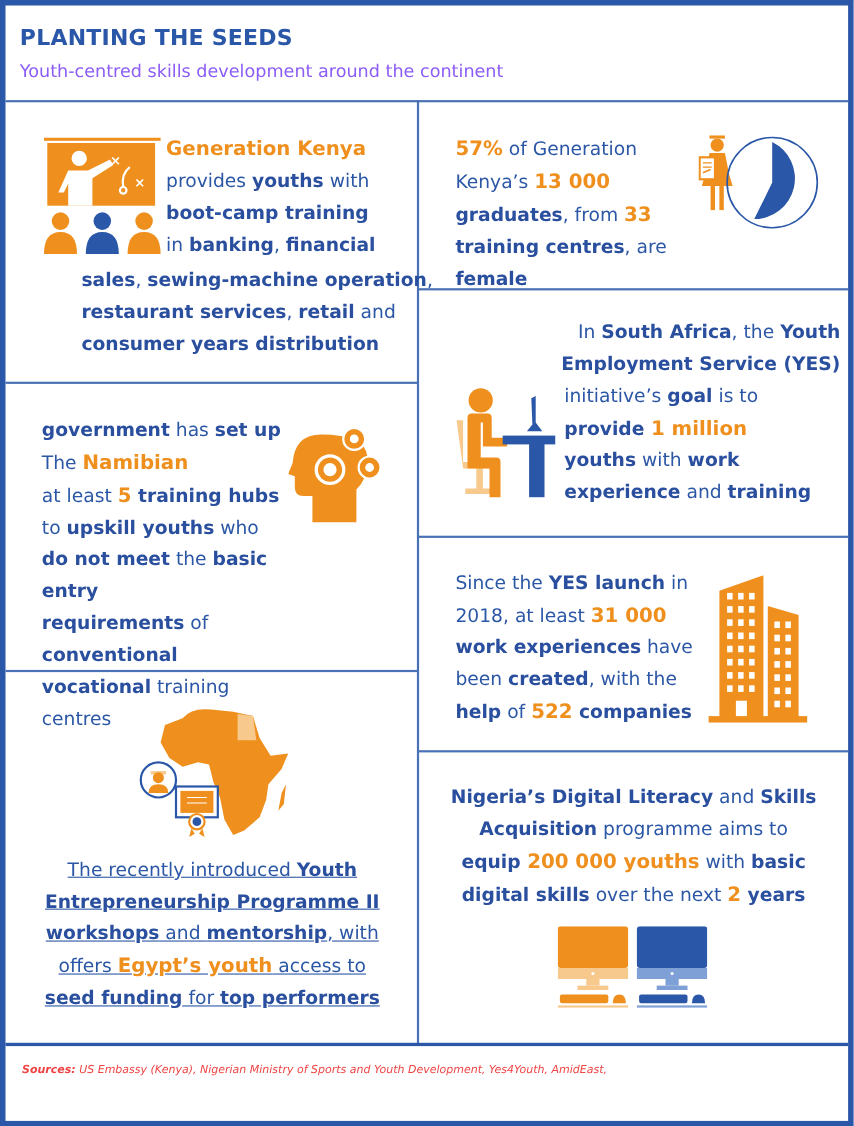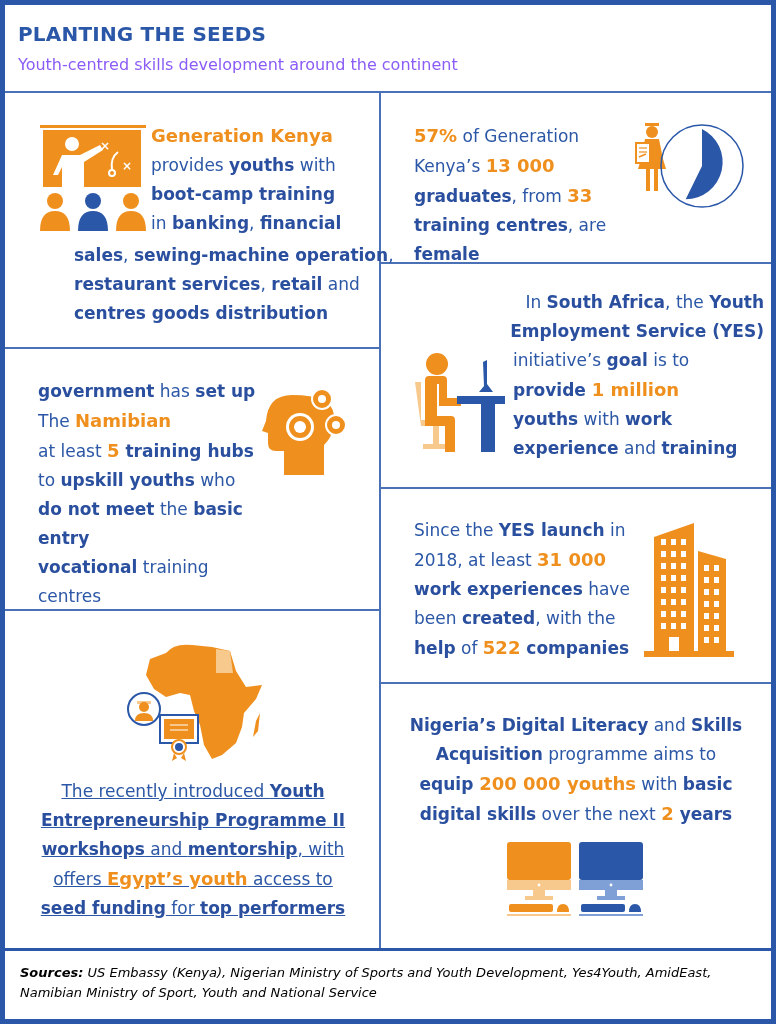--- a/index.html
+++ b/index.html
@@ -10,21 +10,21 @@
   .header { position: absolute; left: 5px; top: 5px; width: 766px; height: 86px; }
   .title { position: absolute; left: 13px; top: 17px; font-weight: bold; font-size: 20px; color: #2a57a8; letter-spacing: 0.2px; }
   .subtitle { position: absolute; left: 13px; top: 50px; font-size: 16px; color: #8b5cf6; }
   .hline { position: absolute; background: #4a70b5; height: 2px; }
   .vline { position: absolute; background: #4a70b5; width: 2px; }
   .cell { position: absolute; }
   .txt { position: absolute; font-size: 17px; line-height: 29px; color: #2b57a6; }
   .txt b { font-weight: bold; color: #2a4f9e; }
   .txt .o { color: #ef8f1d; font-weight: bold; }
   .center { text-align: center; }
-  .footer { position: absolute; left: 20px; top: 963px; font-size: 13px; line-height: 20px; font-style: italic; color: #000000; width: 740px; }
+  .footer { position: absolute; left: 20px; top: 963px; font-size: 10px; line-height: 20px; font-style: italic; color: #ef4444; width: 740px; }
   .footer b { font-style: italic; font-weight: bold; }
   svg { position: absolute; display: block; }
 </style>
 </head>
 <body>
 
 <div class="frame"></div>
 
 <div class="header">
   <div class="title">PLANTING THE SEEDS</div>
@@ -59,21 +59,21 @@
   </svg>
   <div class="txt" style="left:146px; top:28px; width:215px;">
     <div><span class="o" style="font-size:18px">Generation Kenya</span></div>
     <div><span>provides </span><b>youths</b><span> with</span></div>
     <div><b>boot-camp training</b></div>
     <div><span>in </span><b>banking</b><span>, </span><b>financial</b></div>
   </div>
   <div class="txt" style="left:33px; top:148px; width:340px;margin-left:36px;">
     <div><b>sales</b><span>, </span><b>sewing-machine operation</b><span>,</span></div>
     <div><b>restaurant services</b><span>, </span><b>retail</b><span> and</span></div>
-    <div><b>centres goods distribution</b></div>
+    <div><b>consumer years distribution</b></div>
   </div>
 </div>
 
 <div class="cell" style="left:381px; top:93px; width:390px; height:169px;">
   <div class="txt" style="left:33px; top:28px; width:240px;">
     <div><span class="o" style="font-size:18px">57%</span><span> of Generation</span></div>
     <div><span>Kenya’s </span><span class="o" style="font-size:18px">13 000</span></div>
     <div><b>graduates</b><span>, from </span><span class="o" style="font-size:18px">33</span></div>
     <div><b>training centres</b><span>, are </span><b>female</b></div>
   </div>
@@ -115,20 +115,21 @@
   </div>
 </div>
 
 <div class="cell" style="left:5px; top:349px; width:374px; height:260px;">
   <div class="txt" style="left:33px; top:28px; width:235px;">
     <div><b>government</b><span> has </span><b>set up</b></div>
     <div><span>The </span><span class="o" style="font-size:18px">Namibian</span></div>
     <div><span>at least </span><span class="o" style="font-size:18px">5</span><b> training hubs</b></div>
     <div><span>to </span><b>upskill youths</b><span> who</span></div>
     <div><b>do not meet</b><span> the </span><b>basic entry</b></div>
+    <div><b>requirements</b><span> of </span><b>conventional</b></div>
     <div><b>vocational</b><span> training centres</span></div>
   </div>
   <svg width="86" height="90" viewBox="0 0 86 90" style="left:257px; top:36px;">
     <path d="M30 10 q-24 0 -26 26 l-4 10 l6 2 v10 q0 8 8 8 h8 v24 h40 v-30 q12 -12 10 -30 q-2 -20 -42 -20 z" fill="#ef8f1d"></path>
     <g fill="#fff">
       <circle cx="38" cy="42" r="14"></circle>
     </g>
     <circle cx="38" cy="42" r="11" fill="#ef8f1d"></circle>
     <circle cx="38" cy="42" r="6" fill="#fff"></circle>
     <circle cx="60" cy="14" r="10" fill="#ef8f1d" stroke="#fff" stroke-width="2"></circle>
@@ -242,14 +243,13 @@
     <rect x="98" y="48" width="12" height="6" fill="#7fa0d6"></rect>
     <rect x="90" y="54" width="28" height="4" fill="#7fa0d6"></rect>
     <rect x="74" y="62" width="44" height="8" rx="2" fill="#2a57a8"></rect>
     <path d="M122 70 q0 -8 6 -8 q6 0 6 8 z" fill="#2a57a8"></path>
     <rect x="72" y="72" width="64" height="2" fill="#7fa0d6"></rect>
   </svg>
 </div>
 
 <div class="footer">
   <div><b>Sources:</b><span> US Embassy (Kenya), Nigerian Ministry of Sports and Youth Development, Yes4Youth, AmidEast,</span></div>
-  <div>Namibian Ministry of Sport, Youth and National Service</div>
 </div>
 
 </body></html>

